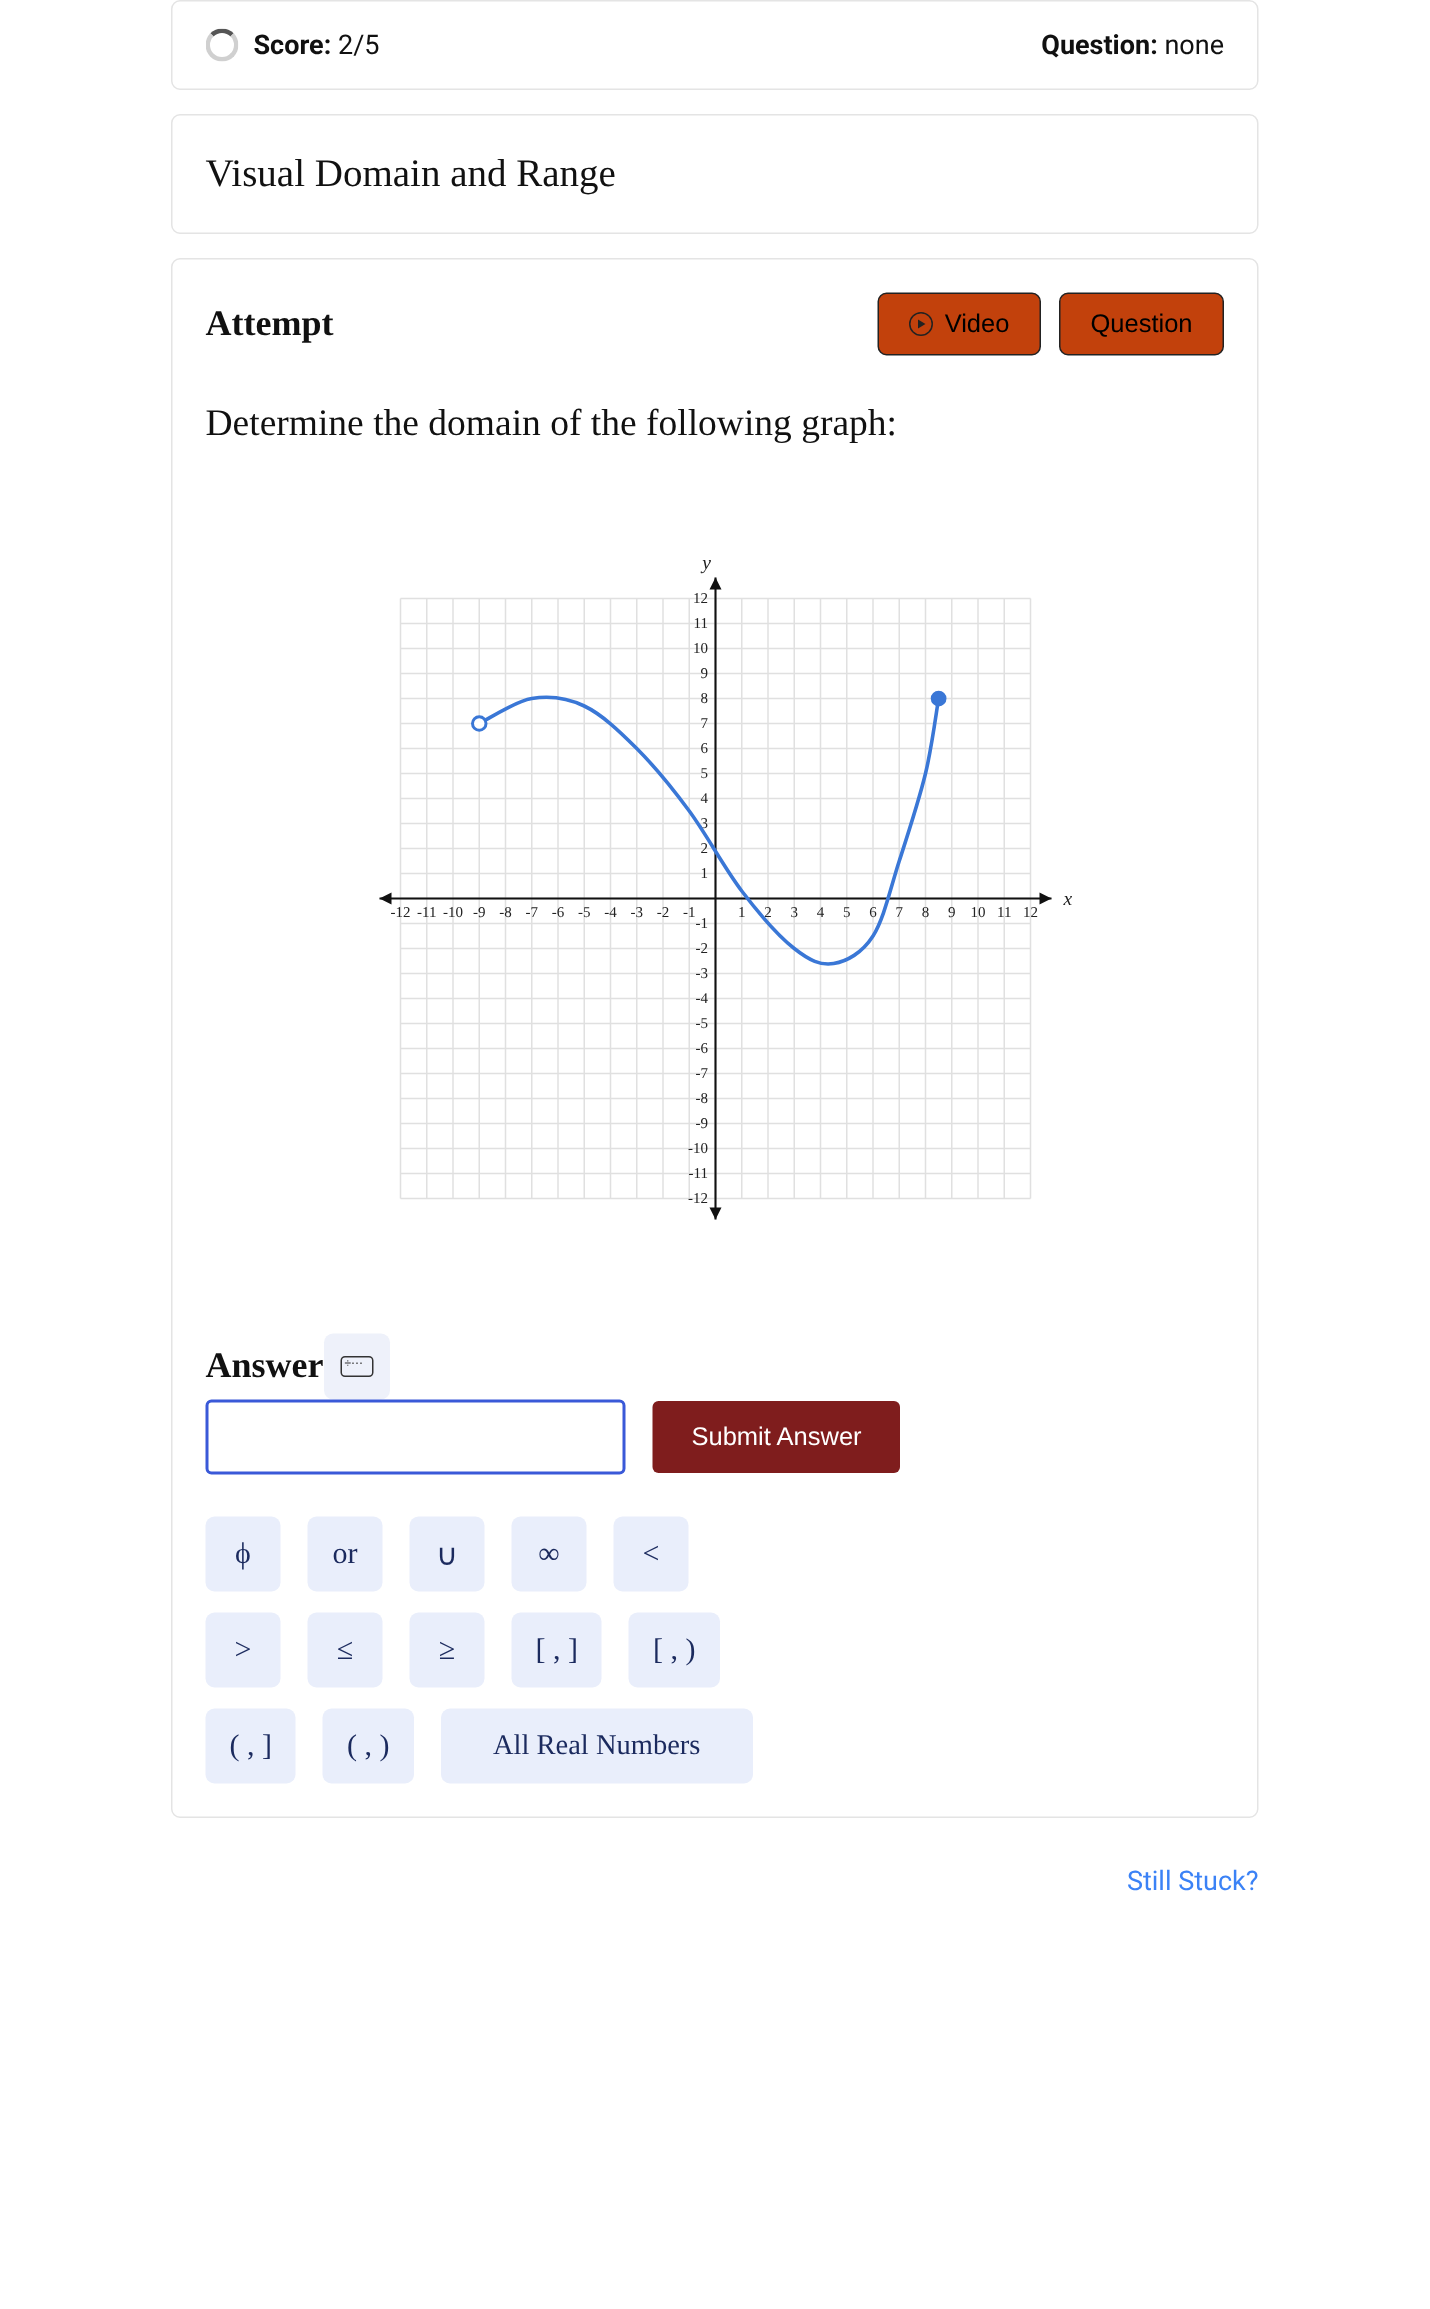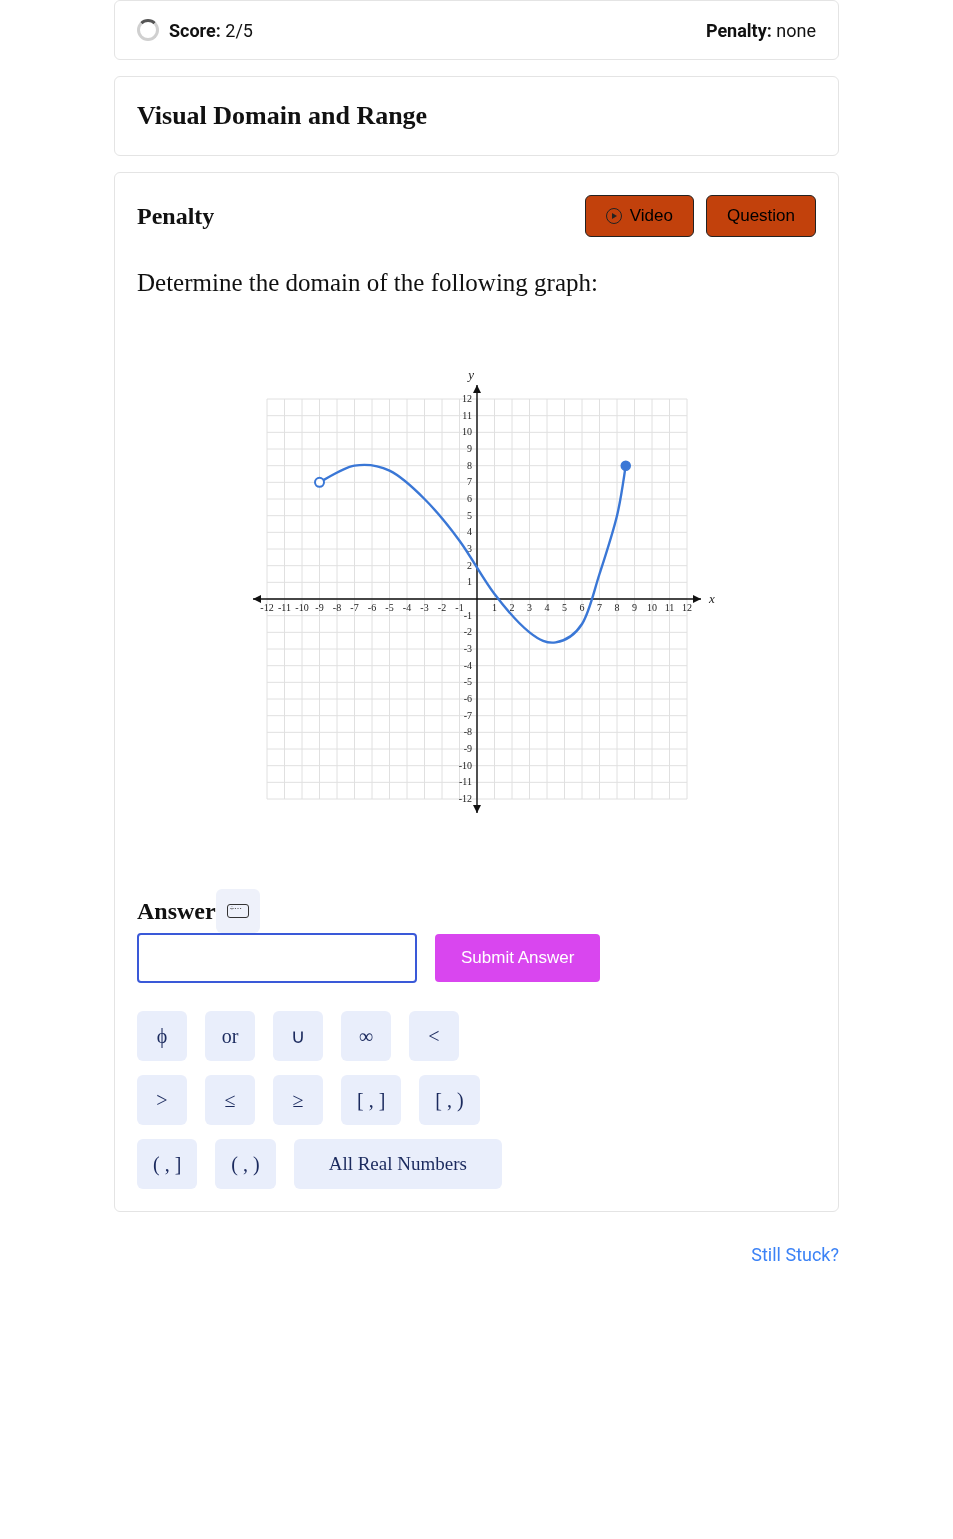--- a/index.html
+++ b/index.html
@@ -32,21 +32,21 @@
     width: 22px; height: 22px;
     border: 3px solid #d0d0d0;
     border-top-color: #555;
     border-radius: 50%;
   }
   .score-bar b { font-weight: 700; }
   .title-card { padding: 24px 22px; }
   .title-card h2 {
     margin: 0;
     font-family: Georgia, "Times New Roman", serif;
-    font-weight: 700;
+    font-weight: 400;
     font-size: 26px;
   }
   .question-card { padding: 22px; }
   .q-head {
     display: flex;
     align-items: center;
     gap: 12px;
     margin-bottom: 28px;
   }
   .q-head h3 {
@@ -108,21 +108,21 @@
   }
   .kbd-ico::before{content:"÷⋯";position:absolute;font-size:8px;top:-1px;left:2px;letter-spacing:0px;color:#333}
   .attempt { color:#4b5ae0; font-size:17px; margin:14px 0 34px 0; font-family:Georgia,serif;}
   .answer-row { display:flex; gap:18px; align-items:center; margin-bottom:28px;}
   .answer-input {
     flex:0 0 auto; width:280px; height:50px;
     border:2px solid #3a59d8; border-radius:4px;
     font-size:18px; padding:0 10px; outline:none;
   }
   .submit-btn {
-    background:#d946ef; color:#fff; border:none; border-radius:4px;
+    background:#7f1d1d; color:#fff; border:none; border-radius:4px;
     padding:14px 26px; font-size:17px; cursor:pointer;
   }
   .sym-rows { display:flex; flex-direction:column; gap:14px; }
   .sym-row { display:flex; gap:18px; flex-wrap:wrap; }
   .sym-btn {
     min-width:50px; height:50px; padding:0 16px;
     background:#e9eefb; border:none; border-radius:6px;
     font-size:20px; font-family:Georgia,serif; cursor:pointer;
     display:inline-flex;align-items:center;justify-content:center;
     color:#1b2a5e;
@@ -139,31 +139,31 @@
 <div class="page">
 
   <div class="card score-bar">
     <div class="score-left">
       <span class="spinner"></span>
       <span>
         <b>Score:</b> <span>2/5</span>
       </span>
     </div>
     <span>
-      <b>Penalty:</b> <span>none</span>
+      <b>Question:</b> <span>none</span>
     </span>
   </div>
 
   <div class="card title-card">
     <h2>Visual Domain and Range</h2>
   </div>
 
   <div class="card question-card">
     <div class="q-head">
-      <h3>Penalty</h3>
+      <h3>Attempt</h3>
       <button class="outline-btn">
         <span class="play-ico"></span>
         <span>Video</span>
       </button>
       <button class="outline-btn">
         <span>Question</span>
       </button>
     </div>
 
     <div class="prompt">Determine the domain of the following graph:</div>

